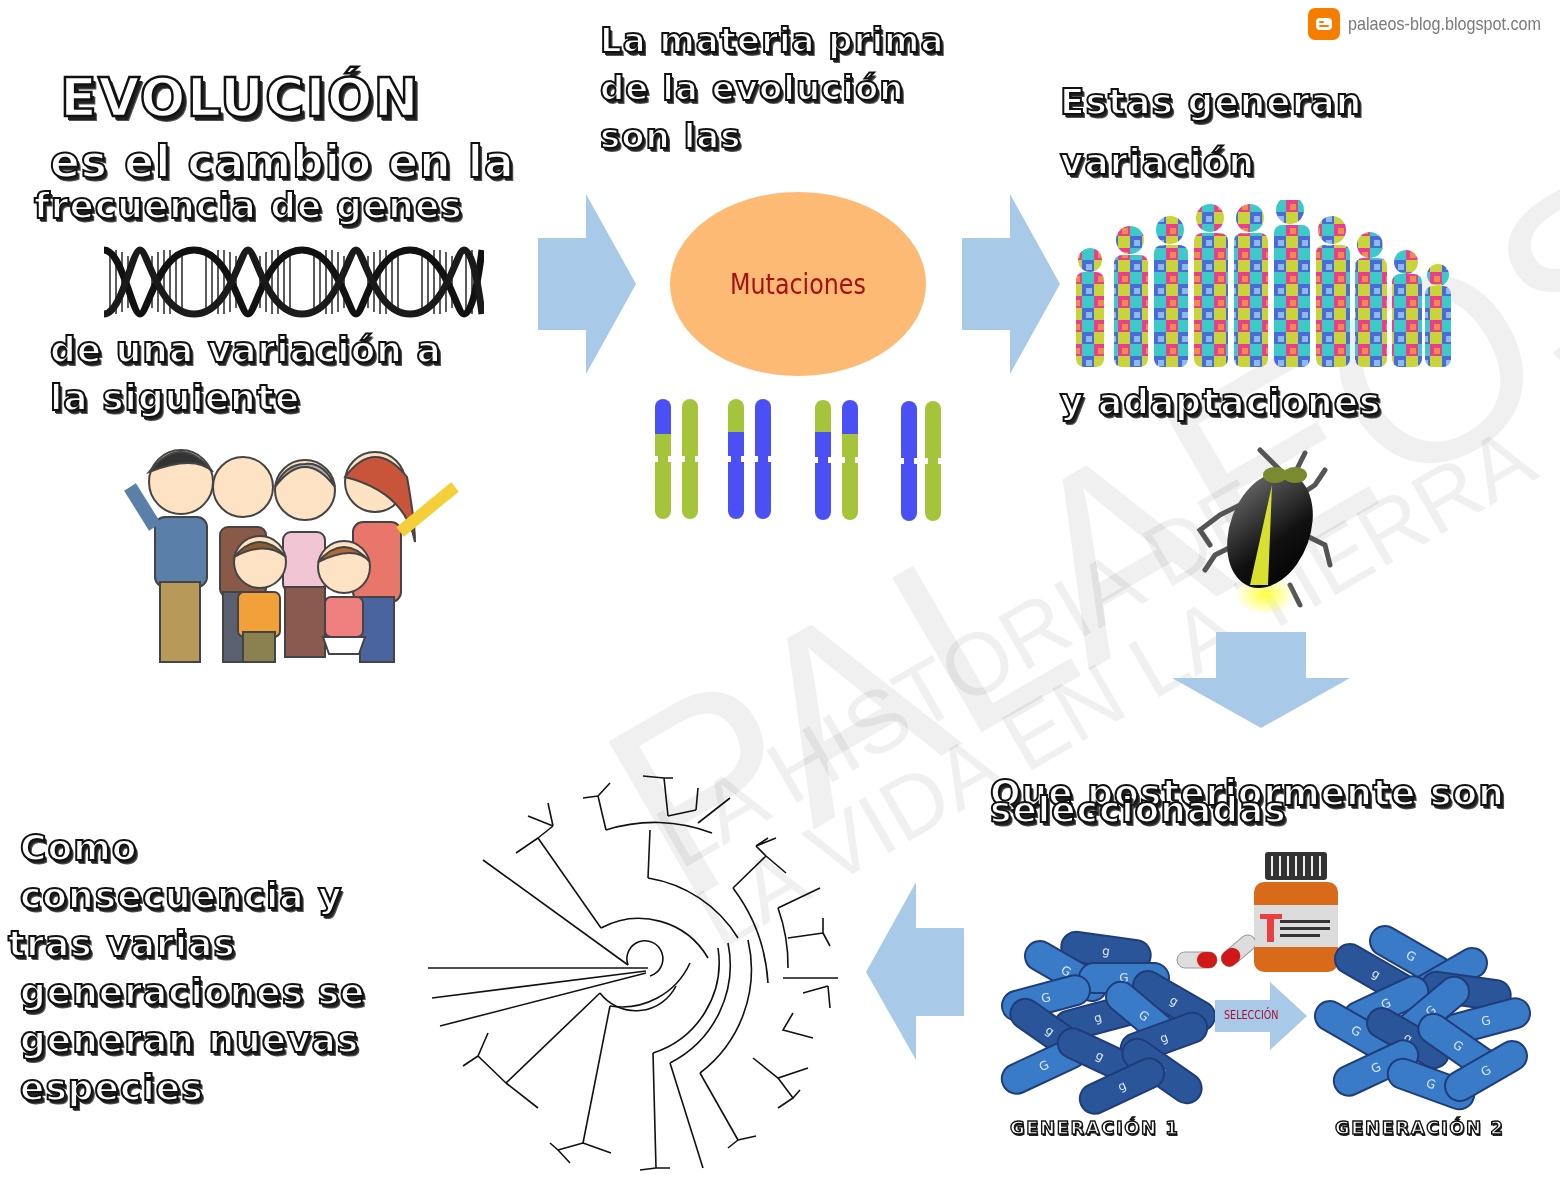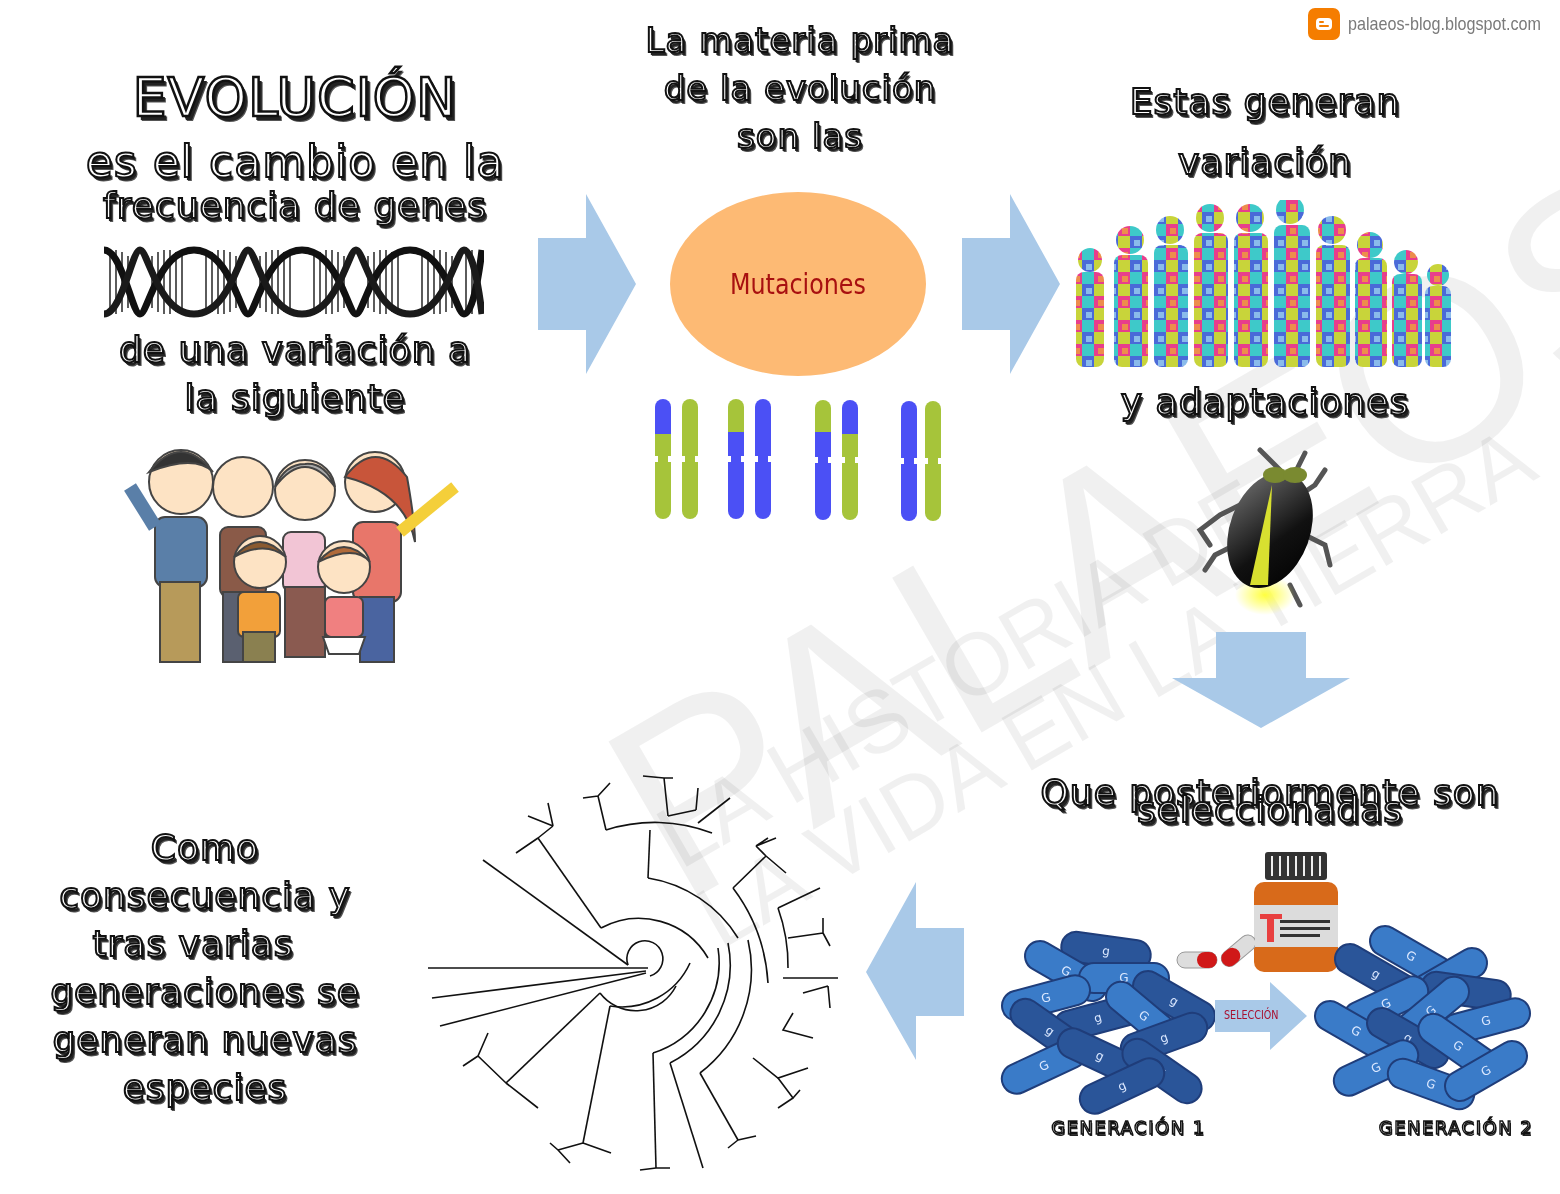--- a/index.html
+++ b/index.html
@@ -4,23 +4,22 @@
 <style>
   * { box-sizing: border-box; margin: 0; padding: 0; }
   html, body { width: 1560px; height: 1194px; background: #ffffff; overflow: hidden; }
   body { position: relative; font-family: "DejaVu Sans", sans-serif; color: #111; }
 
   .abs { position: absolute; }
 
   
   .comic {
     font-family: "DejaVu Sans", sans-serif;
-    font-weight: normal;
+    font-weight: bold;
     color: #ffffff;
-    text-align: center;
     -webkit-text-stroke: 2px #111;
     text-shadow: 2px 3px 0 #222, 3px 4px 0 #555;
     letter-spacing: 1px;
     line-height: 1.2;
   }
 
   
   .watermark {
     position: absolute;
     color: rgba(0,0,0,0.06);
@@ -84,21 +83,20 @@
     color: #dbe8ff; font-size: 12px; font-family: "DejaVu Sans", sans-serif;
   }
   .bac.G { background: #3a7bc8; }
   .bac.g { background: #2a5599; }
 
   .gen-label {
     position: absolute; font-size: 18px;
     -webkit-text-stroke: 1.4px #111;
     text-shadow: 1px 2px 0 #222;
     letter-spacing: 1.5px;
-    margin-left: 31px;
   }
 
   .sel-arrow-text {
     position: absolute; left: 1224px; top: 1008px; font-size: 12px; color: #a81030;
     font-family: "DejaVu Sans", sans-serif; transform: scaleX(0.8); transform-origin: left;
   }
 </style>
 </head>
 <body>
 
@@ -108,21 +106,21 @@
 
 <div class="blog-badge">
   <div class="blog-icon">
       <div class="inner"></div>
     </div>
   <span class="blog-text">palaeos-blog.blogspot.com</span>
 </div>
 
 <div class="abs comic" style="left:60px; top:66px; width:470px; font-size:54px; -webkit-text-stroke:2.5px #111; text-shadow:3px 4px 0 #222, 4px 5px 0 #555;">EVOLUCIÓN</div>
 <div class="abs comic" style="left:50px; top:136px; width:490px; font-size:44px;">es el cambio en la</div>
-<div class="abs comic" style="left:50px; top:184px; width:490px; font-size:36px;">frecuencia de genes</div>
+<div class="abs comic" style="left:34px; top:184px; width:490px; font-size:36px;">frecuencia de genes</div>
 
 <svg class="dna" viewBox="0 0 384 80">
   <g stroke="#333" stroke-width="1.6">
     <line x1="10" y1="10" x2="10" y2="70"></line>
       <line x1="16" y1="8" x2="16" y2="72"></line>
       <line x1="22" y1="10" x2="22" y2="70"></line>
       <line x1="28" y1="14" x2="28" y2="66"></line>
     <line x1="52" y1="14" x2="52" y2="66"></line>
       <line x1="58" y1="10" x2="58" y2="70"></line>
       <line x1="64" y1="8" x2="64" y2="72"></line>

